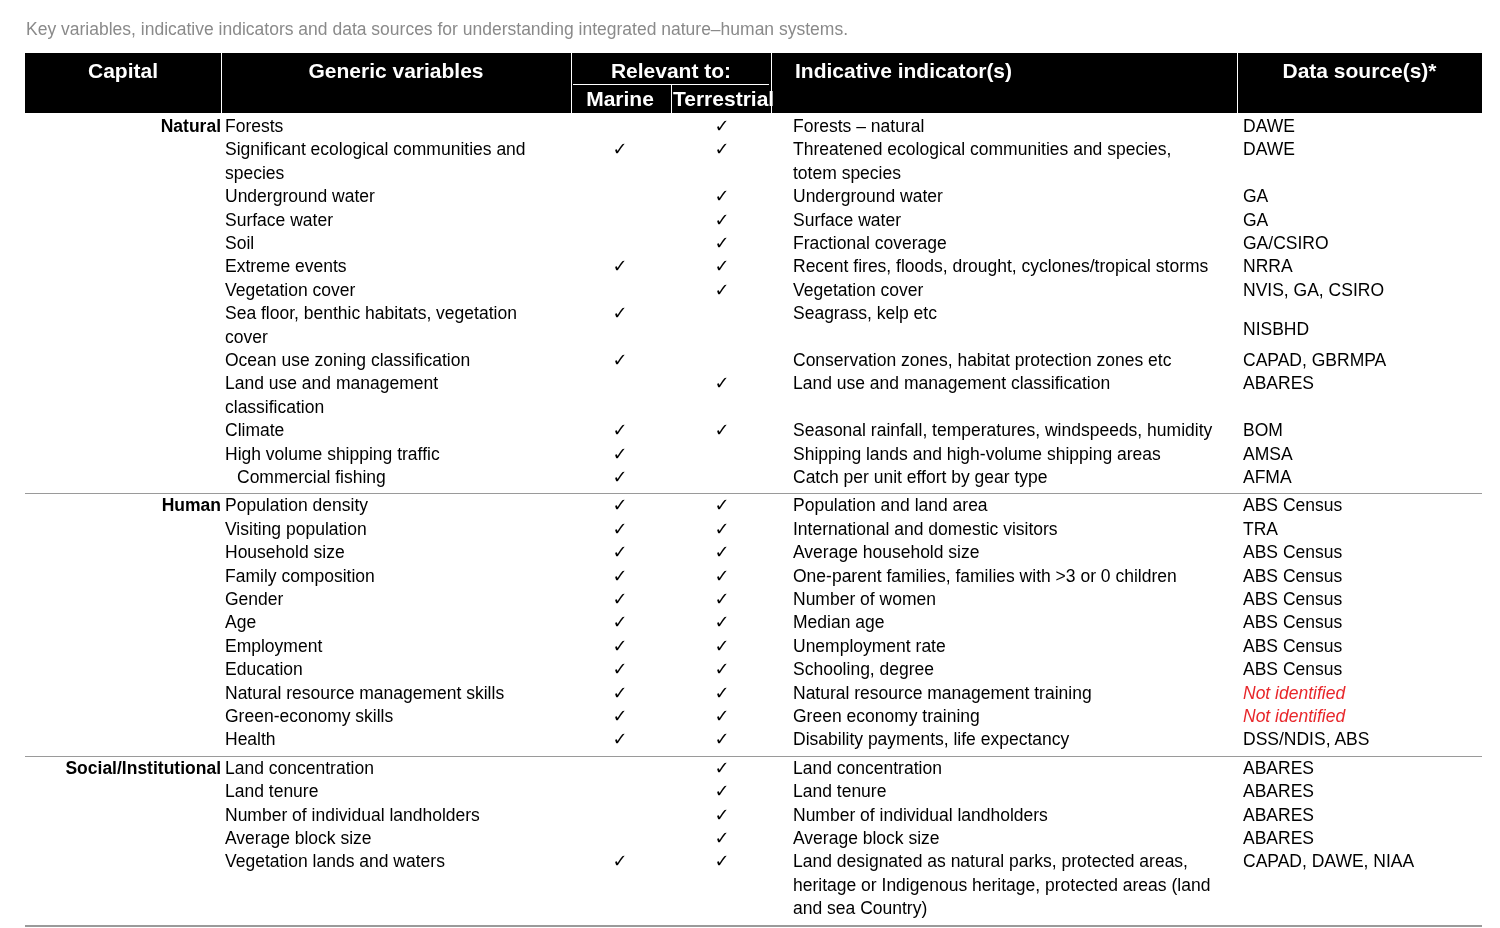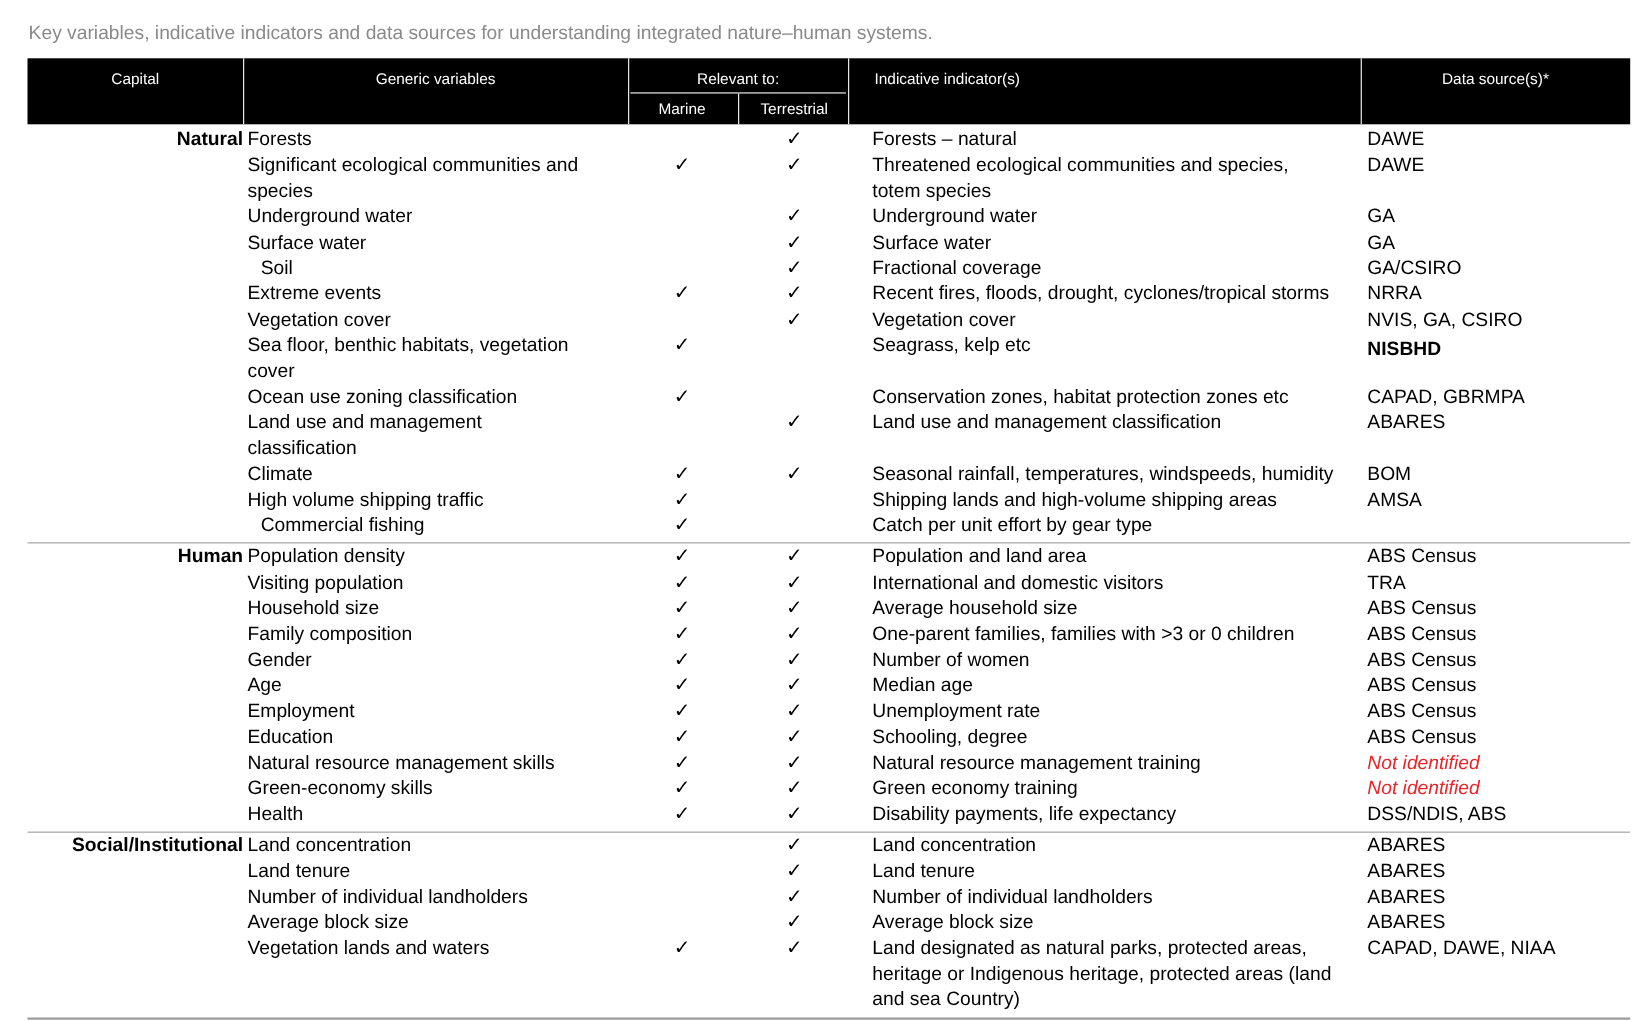--- a/index.html
+++ b/index.html
@@ -42,22 +42,22 @@
 
   
   .thead {
     position: relative;
     background: #000000;
     height: 60px;
     color: #ffffff;
   }
   .th {
     position: absolute;
-    font-weight: normal;
-    font-size: 14px;
+    font-weight: bold;
+    font-size: 21px;
     line-height: 20px;
     color: #ffffff;
     text-align: center;
   }
   .th-capital     { left: 0px;    top: 8px;  width: 196px; }
   .th-generic     { left: 196px;  top: 8px;  width: 350px; }
   .th-relevant    { left: 546px;  top: 8px;  width: 200px; }
   .th-marine      { left: 546px;  top: 36px; width: 98px;  }
   .th-terrestrial { left: 648px;  top: 36px; width: 98px;  }
   .th-indicator   { left: 746px;  top: 8px;  width: 466px; text-align: left; padding-left: 24px; box-sizing: border-box;}
@@ -182,21 +182,21 @@
               <span class="wrapline">Surface water</span>
             </div>
             <div class="cell c-indicator" style="top: 0px;">
               <span class="wrapline">Surface water</span>
             </div>
             <div class="cell c-marine" style="top: 0px;"></div>
             <div class="cell c-terrestrial" style="top: 0px;">✓</div>
             <div class="cell c-source" style="top: 0px;">GA</div>
           </div>
           <div class="srow" style="position: absolute; left: 0px; top: 119px; width: 100%; height: 23.4px;">
-            <div class="cell c-generic" style="top: 0px; margin-left: 12px;">
+            <div class="cell c-generic" style="top: 0px;">
               <span class="wrapline">Soil</span>
             </div>
             <div class="cell c-indicator" style="top: 0px;">
               <span class="wrapline">Fractional coverage</span>
             </div>
             <div class="cell c-marine" style="top: 0px;"></div>
             <div class="cell c-terrestrial" style="top: 0px;">✓</div>
             <div class="cell c-source" style="top: 0px;">GA/CSIRO</div>
           </div>
           <div class="srow" style="position: absolute; left: 0px; top: 142.4px; width: 100%; height: 23.4px;">
@@ -224,21 +224,21 @@
           <div class="srow" style="position: absolute; left: 0px; top: 189.2px; width: 100%; height: 46.8px;">
             <div class="cell c-generic" style="top: 0px;">
               <span class="wrapline">Sea floor, benthic habitats, vegetation</span>
               <span class="wrapline">cover</span>
             </div>
             <div class="cell c-indicator" style="top: 0px;">
               <span class="wrapline">Seagrass, kelp etc</span>
             </div>
             <div class="cell c-marine" style="top: 0px;">✓</div>
             <div class="cell c-terrestrial" style="top: 0px;"></div>
-            <div class="cell c-source" style="top: 4px; font-weight: bold;">NISBHD</div>
+            <div class="cell c-source" style="top: 16px;">NISBHD</div>
           </div>
           <div class="srow" style="position: absolute; left: 0px; top: 236px; width: 100%; height: 23.4px;">
             <div class="cell c-generic" style="top: 0px;">
               <span class="wrapline">Ocean use zoning classification</span>
             </div>
             <div class="cell c-indicator" style="top: 0px;">
               <span class="wrapline">Conservation zones, habitat protection zones etc</span>
             </div>
             <div class="cell c-marine" style="top: 0px;">✓</div>
             <div class="cell c-terrestrial" style="top: 0px;"></div>
@@ -280,20 +280,21 @@
           </div>
           <div class="srow" style="position: absolute; left: 0px; top: 353px; width: 100%; height: 23.4px;">
             <div class="cell c-generic" style="top: 0px; margin-left: 12px;">
               <span class="wrapline">Commercial fishing</span>
             </div>
             <div class="cell c-indicator" style="top: 0px;">
               <span class="wrapline">Catch per unit effort by gear type</span>
             </div>
             <div class="cell c-marine" style="top: 0px;">✓</div>
             <div class="cell c-terrestrial" style="top: 0px;"></div>
+            <div class="cell c-source" style="top: 0px;">AFMA</div>
           </div>
         </div>
         <div class="section" style="position: relative; height: 261.4px;">
           <div class="srow" style="position: absolute; left: 0px; top: 0px; width: 100%; height: 23.4px;">
             <div class="cell c-capital" style="top: 0px;">Human</div>
             <div class="cell c-generic" style="top: 0px;">
               <span class="wrapline">Population density</span>
             </div>
             <div class="cell c-indicator" style="top: 0px;">
               <span class="wrapline">Population and land area</span>

